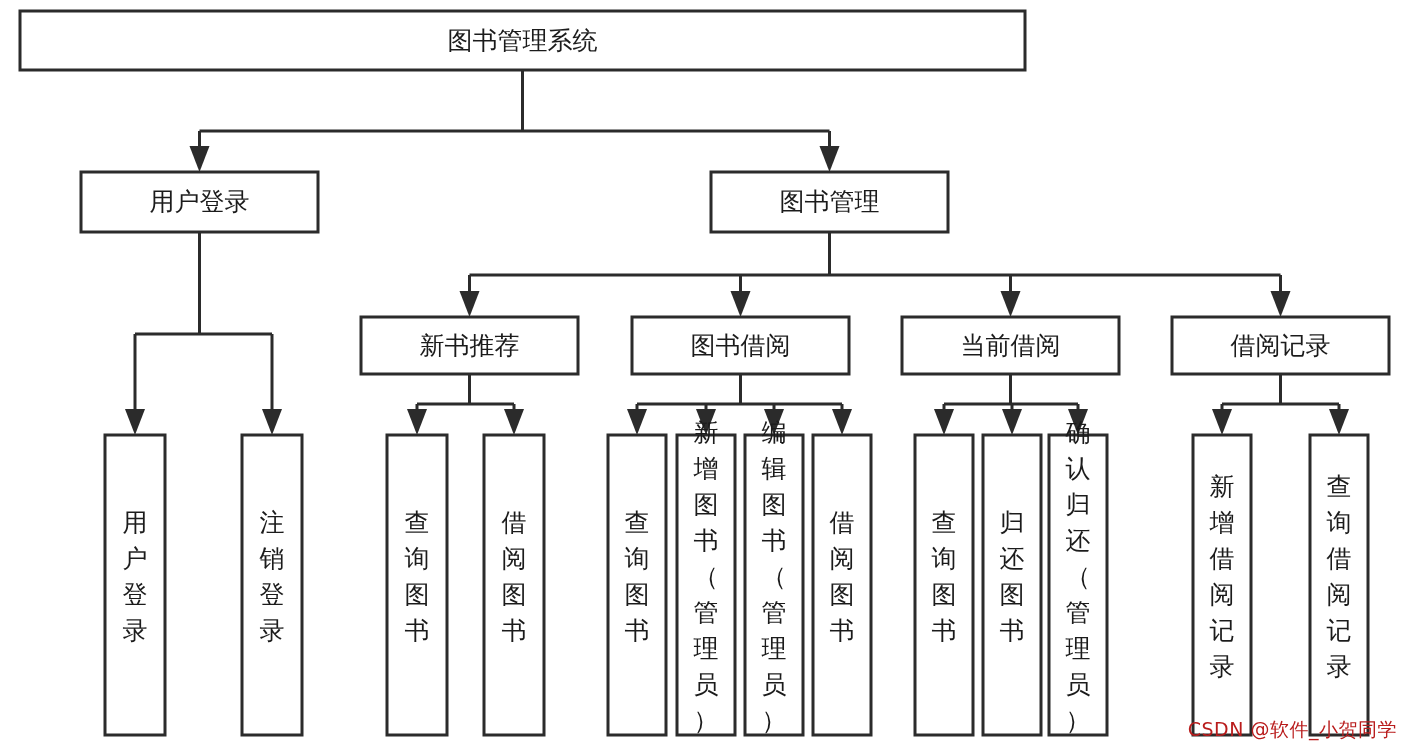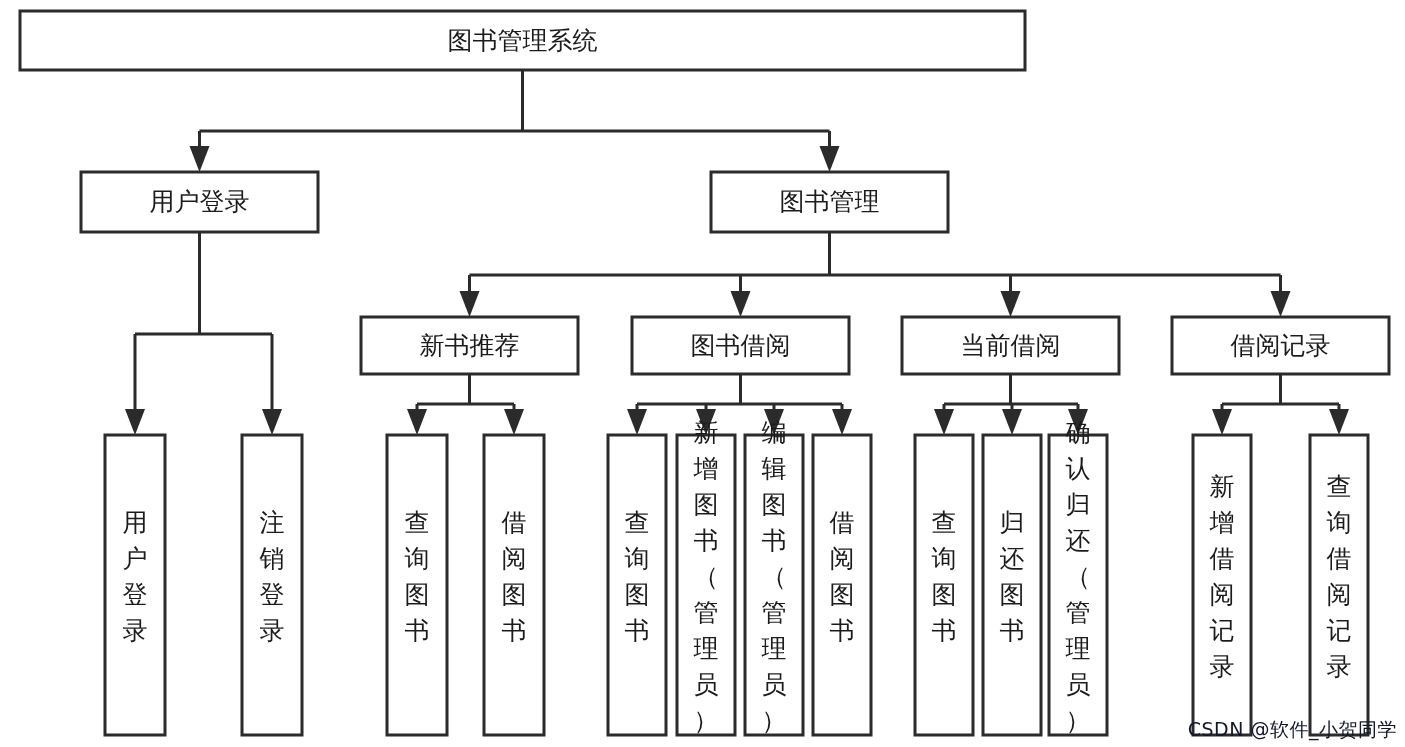--- a/index.html
+++ b/index.html
@@ -50,21 +50,21 @@
   .node-label-vertical {
     fill: #1b1b1b;
     font-family: "DejaVu Sans", "Liberation Sans", sans-serif;
     font-size: 25px;
     text-anchor: middle;
   }
   .watermark {
     position: absolute;
     right: 8px;
     bottom: 4px;
-    color: #0f172a;
+    color: #b91c1c;
     font-family: "DejaVu Sans", "Liberation Sans", sans-serif;
     font-size: 19px;
     letter-spacing: 0.5px;
     white-space: nowrap;
     user-select: none;
     margin-left: 48px;
   }
 </style>
 </head>
 <body>

